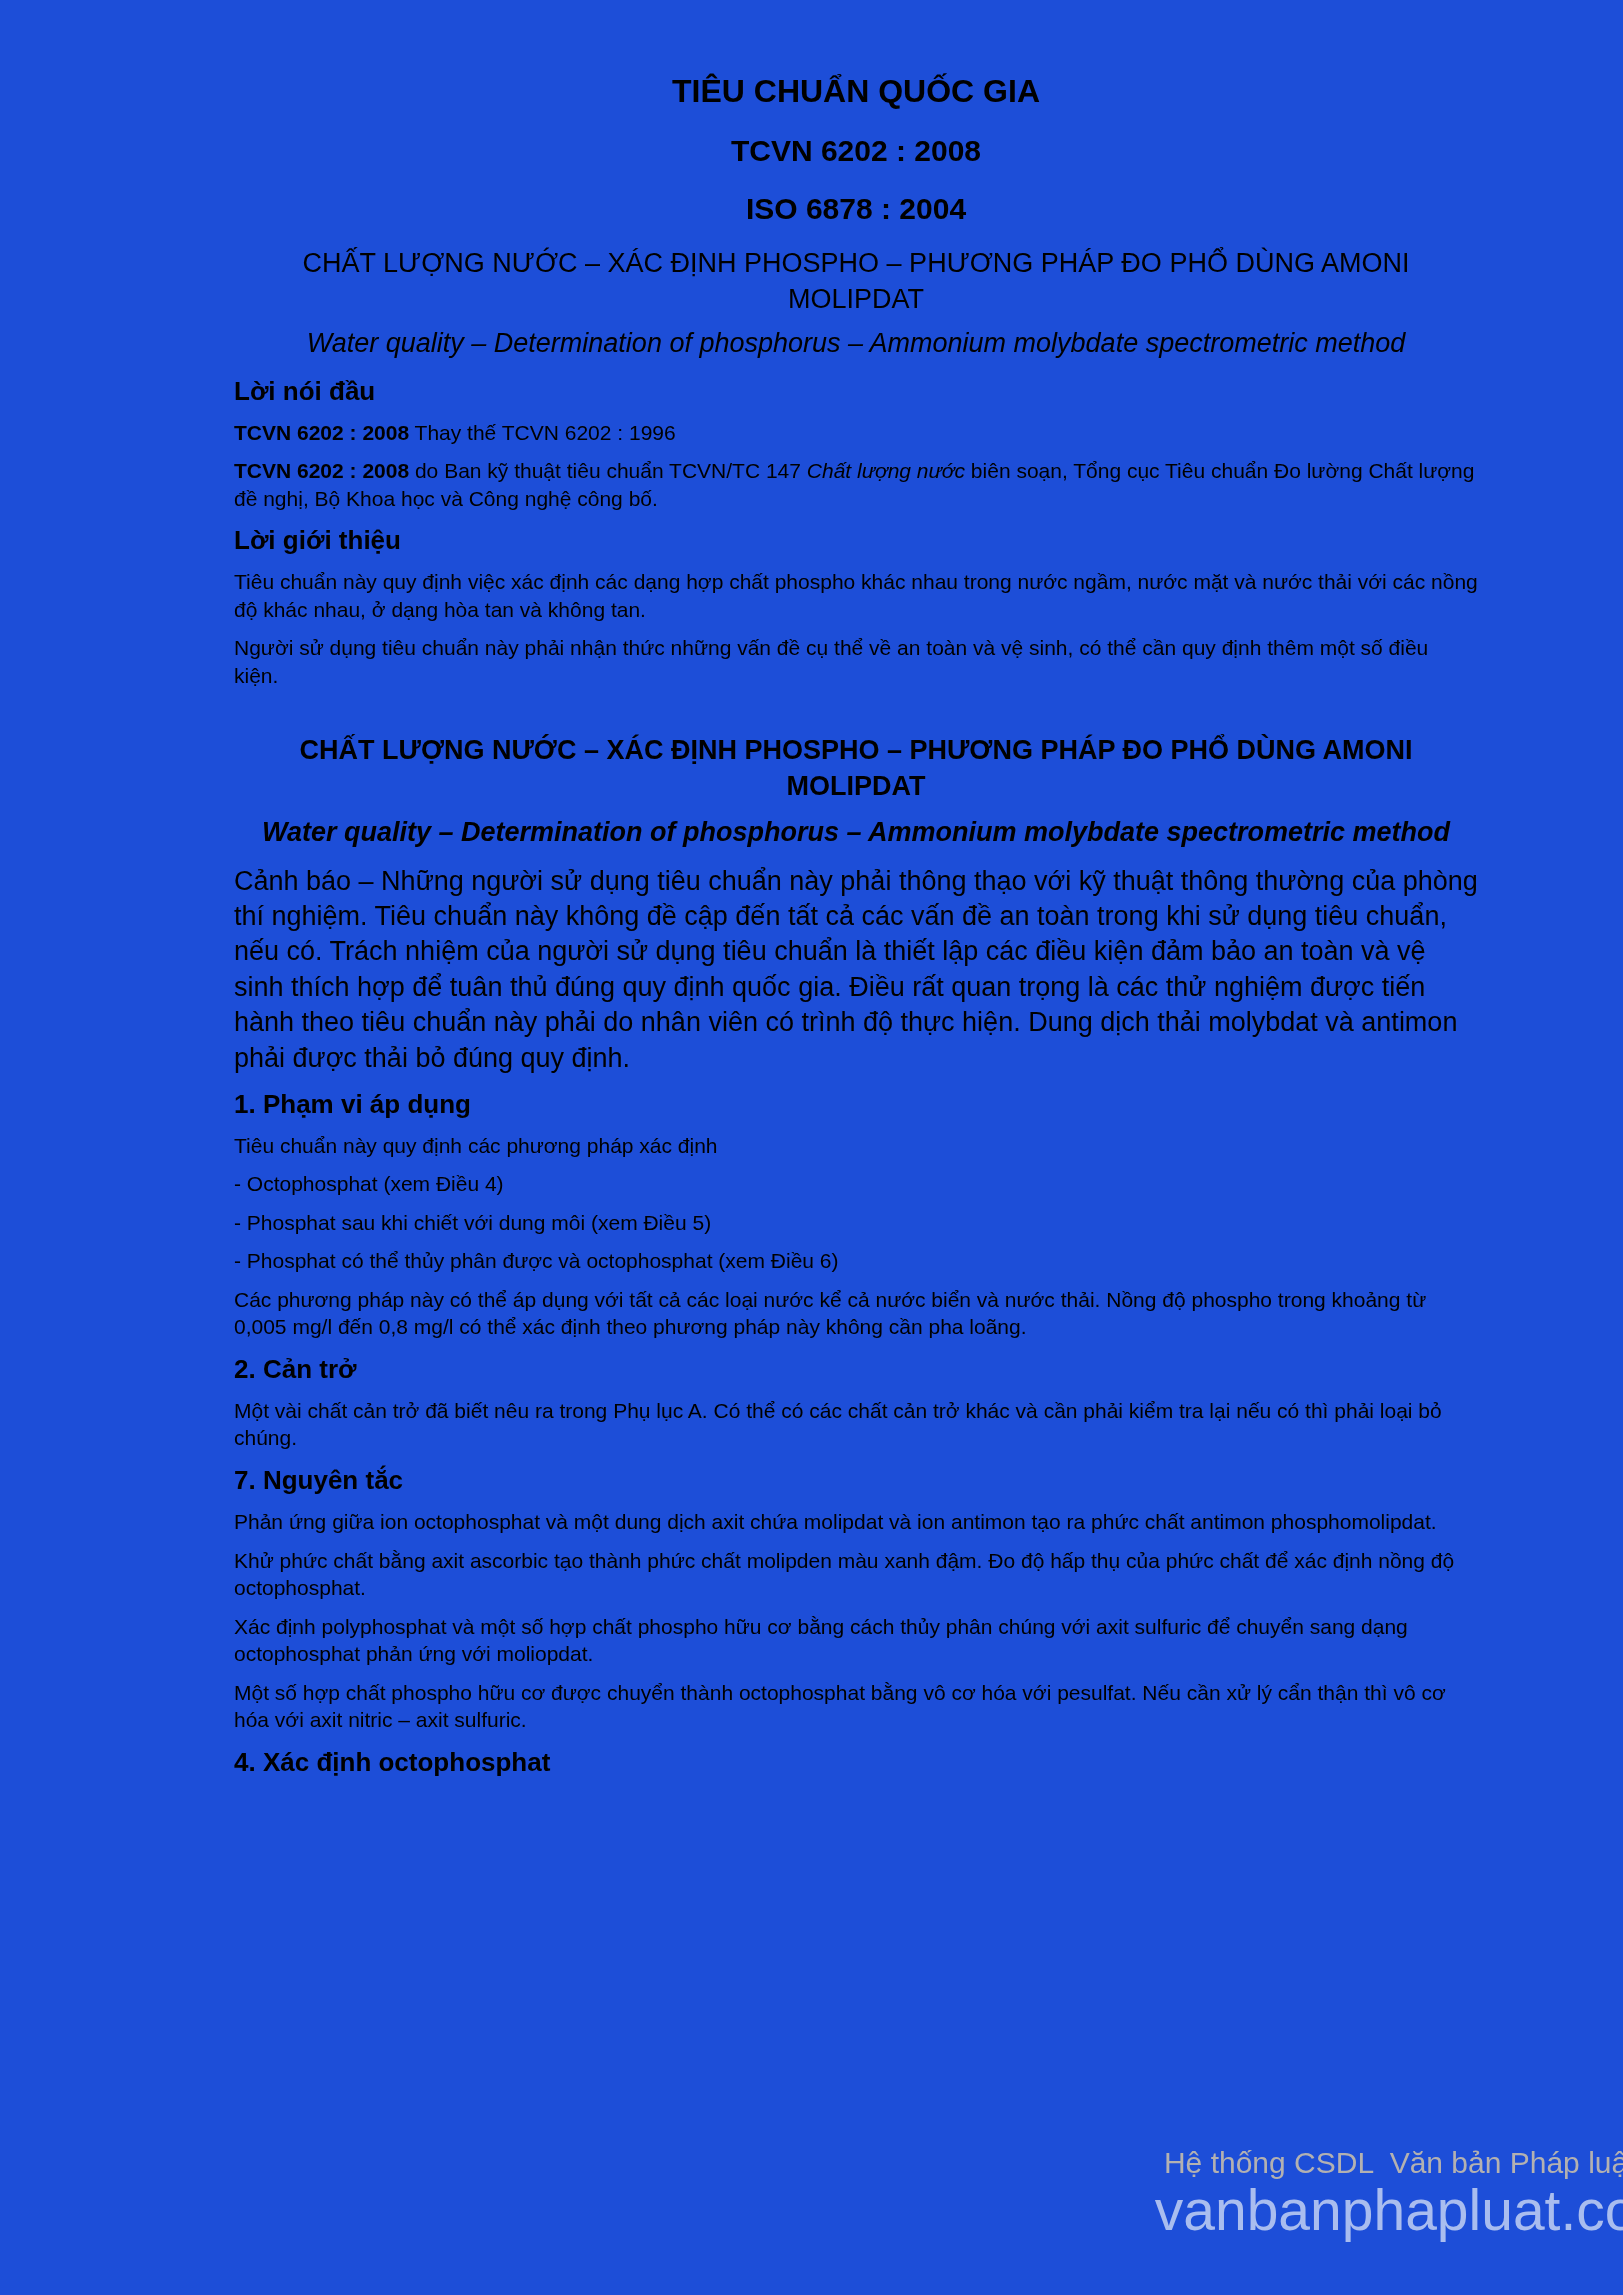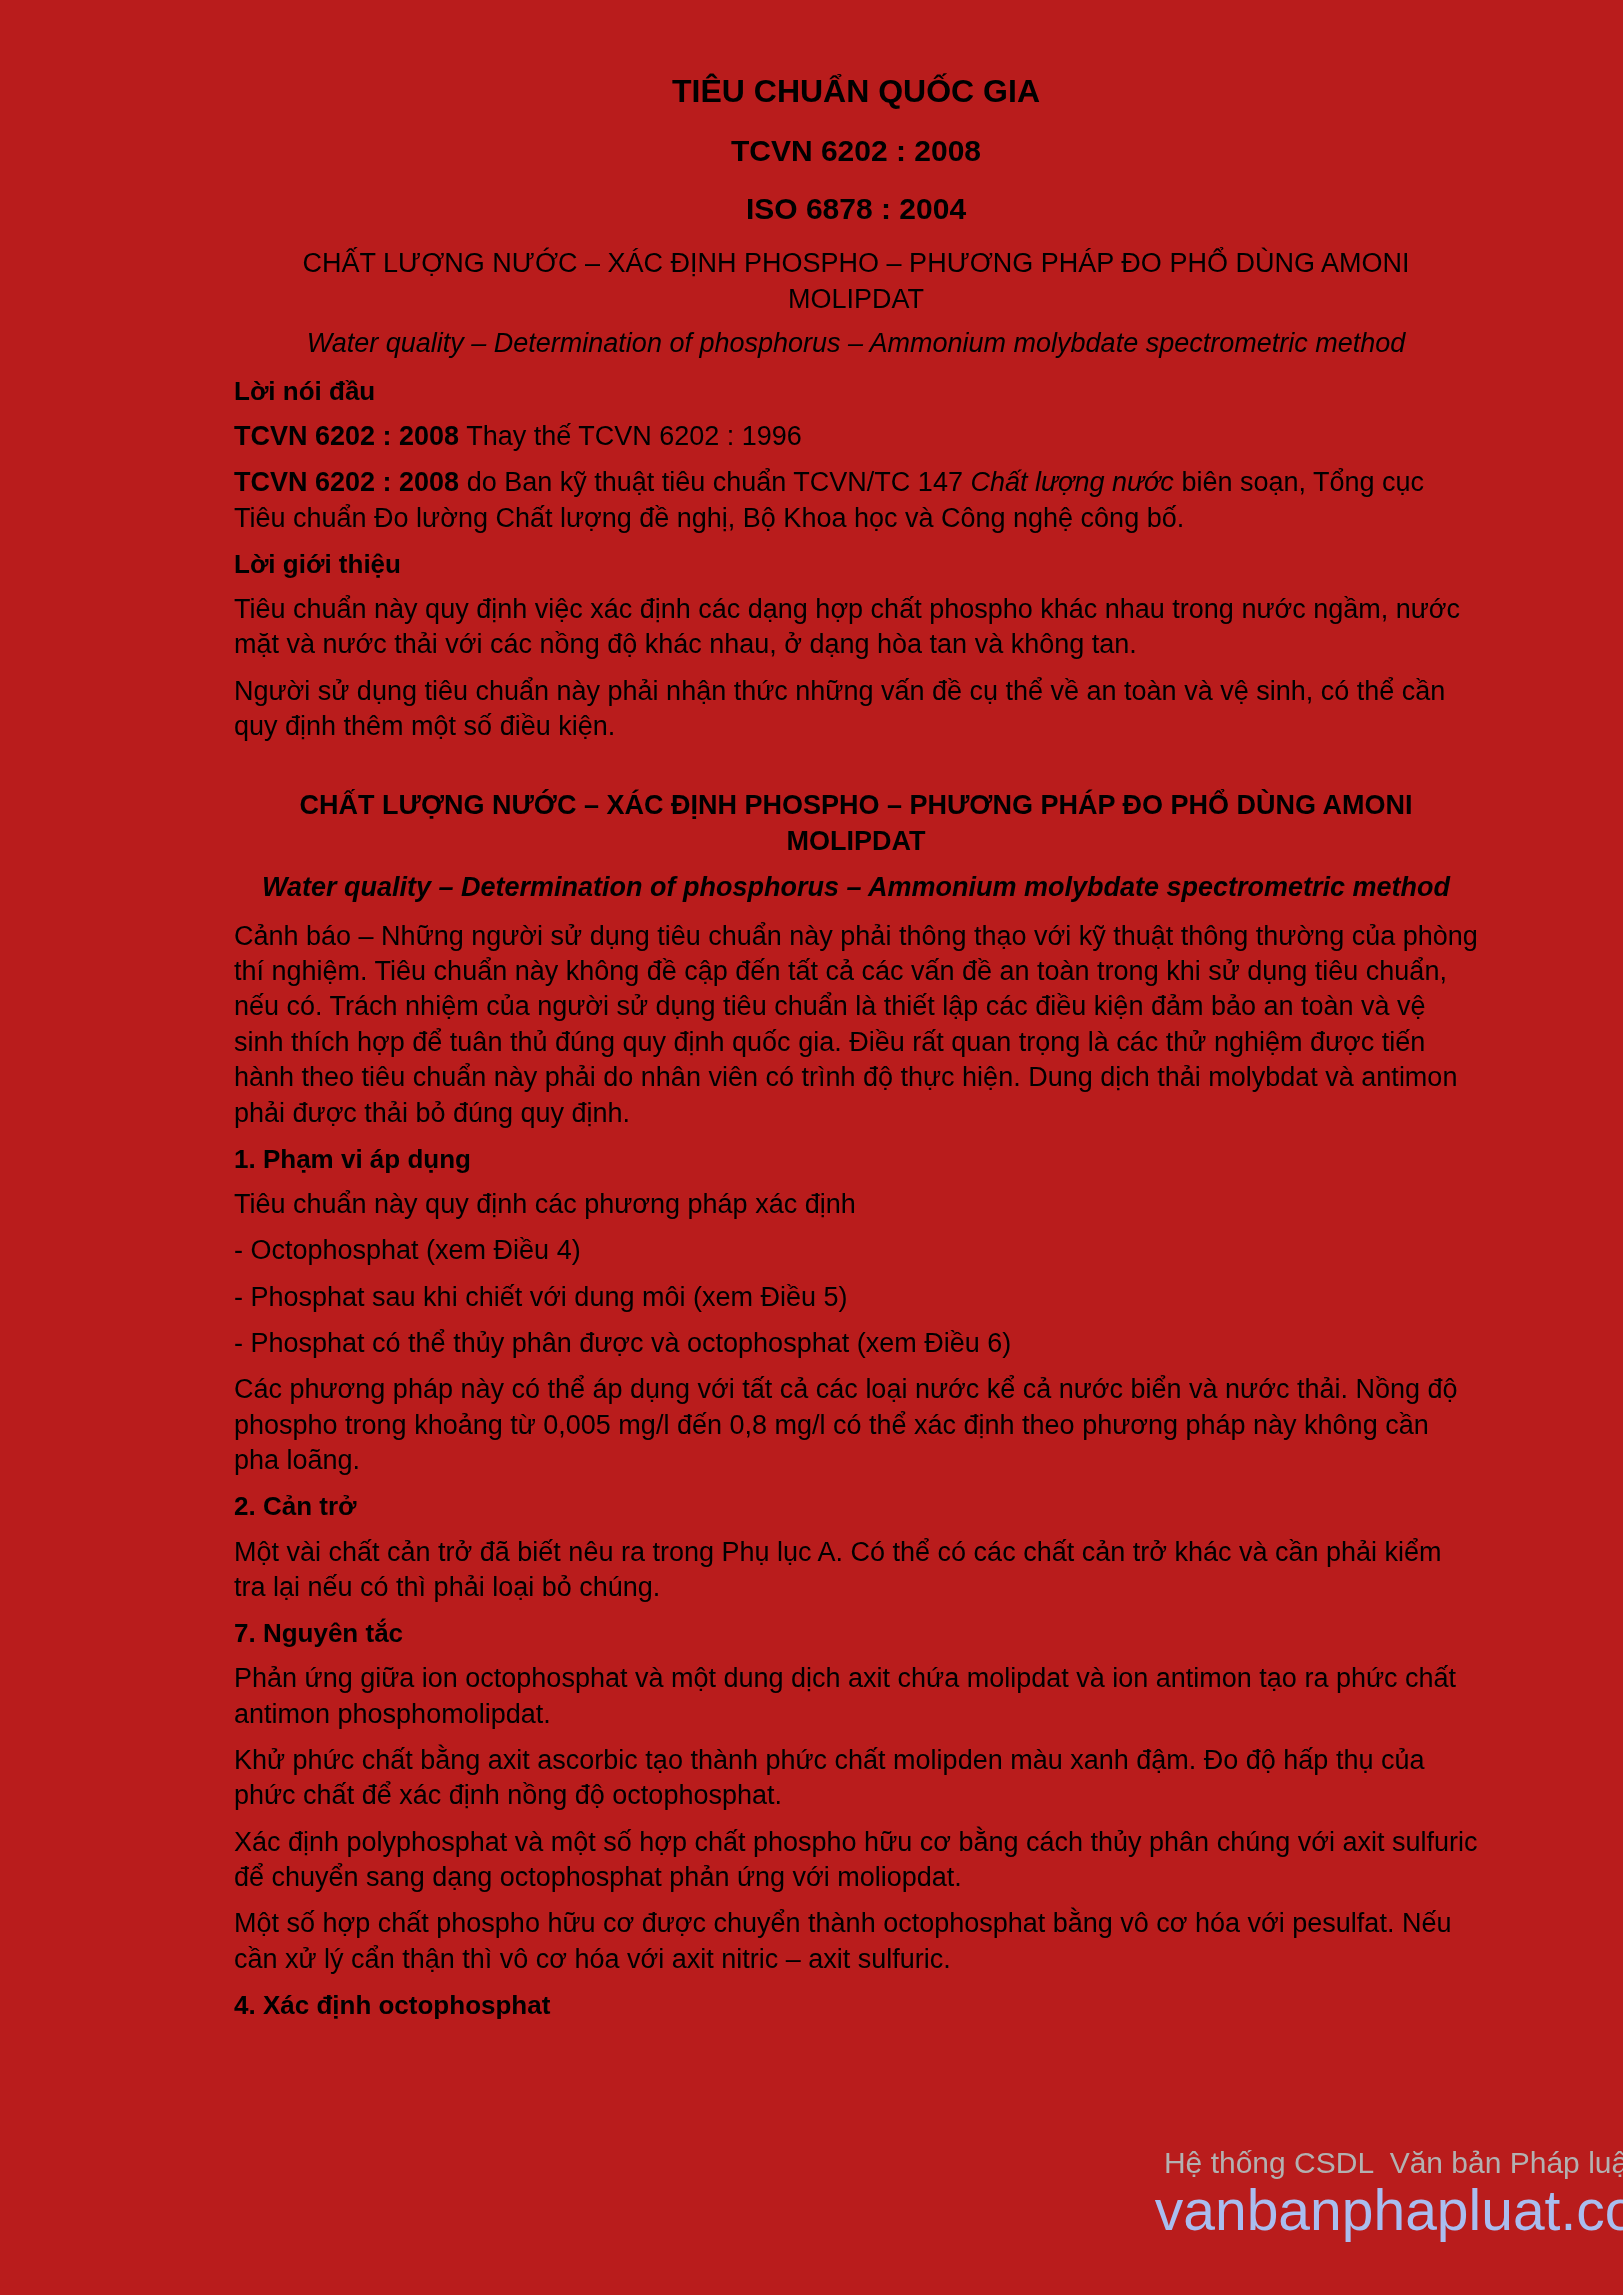--- a/index.html
+++ b/index.html
@@ -1,34 +1,34 @@
 <!DOCTYPE html>
 <html style="font-size:13.5px"><head>
 <meta charset="utf-8">
 <style>
   html,body { margin:0; padding:0; background:#ffffff; }
   .page {
     position:relative;
     width:1623px;
     height:2295px;
-    background:#b91c1c;
+    background:#1d4ed8;
     overflow:hidden;
     font-family:"Liberation Sans", sans-serif;
     color:#000000;
   }
   .content { padding:71px 145px 0 234px; }
 
   p, h1, h2 { margin:0; font-weight:normal; }
 
   .doc-type   { font-size:32px; font-weight:bold; text-align:center; margin:0 0 18.6px; line-height:1.3; }
   .code       { font-size:30px; font-weight:bold; text-align:center; margin:0 0 18.6px; line-height:1.3; }
   .title-vi   { font-size:27px; text-align:center; line-height:1.32; margin:0 0 8.5px; }
   .title-en   { font-size:27px; font-style:italic; text-align:center; line-height:1.32; margin:0 0 12px; }
 
-  .body-p     { font-size:27px; line-height:1.31; margin:0 0 11px; }
+  .body-p     { font-size:21px; line-height:1.31; margin:0 0 11px; }
   .heading    { font-size:26px; font-weight:bold; line-height:1.31; margin:6.8px 0 11px; }
 
   .title-vi-2 { font-size:27px; font-weight:bold; text-align:center; line-height:1.32; margin:44px 0 10px; }
   .title-en-2 { font-size:27px; font-weight:bold; font-style:italic; text-align:center; line-height:1.32; margin:0 0 13.5px; }
   .warning-p  { font-size:27px; font-weight:normal; line-height:1.31; margin:0 0 11px; }
 
   .watermark  { position:absolute; top:2146px; right:-13.5px; text-align:right; }
   .wm-line1   { font-size:30px; line-height:1.15; white-space:pre; }
   .wm-line2   { font-size:57px; line-height:1.05; white-space:pre; }
 </style>

